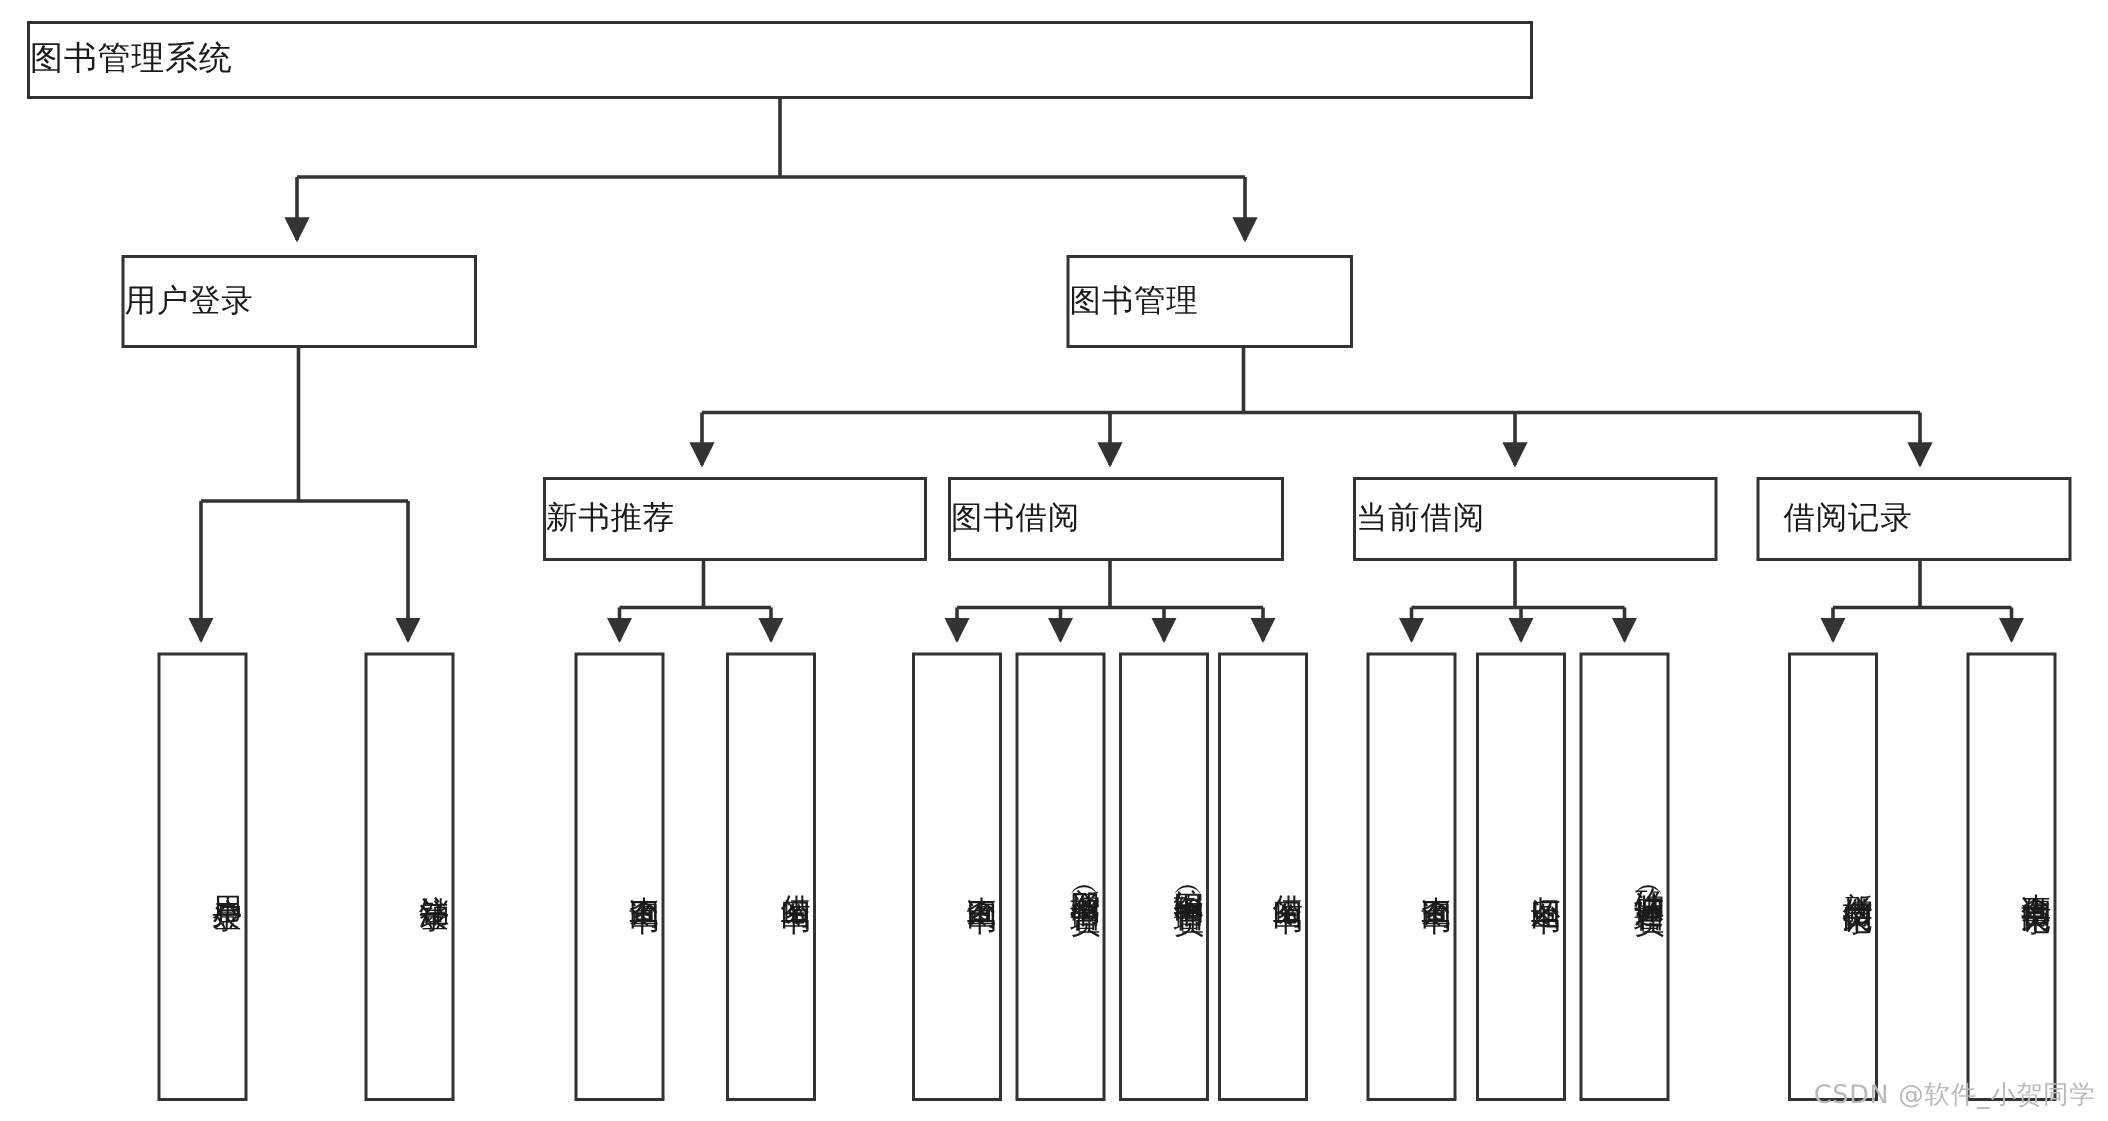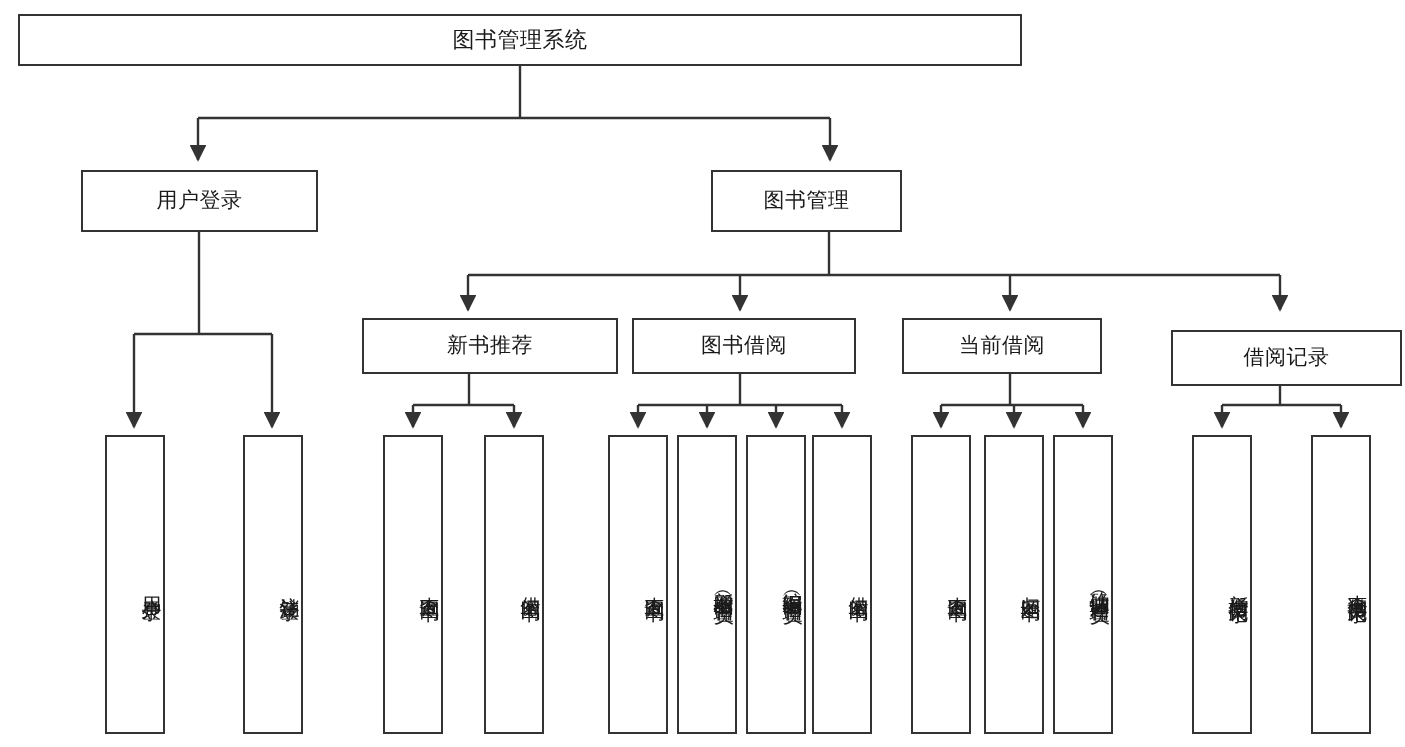--- a/index.html
+++ b/index.html
@@ -26,21 +26,20 @@
     height: 747px;
     pointer-events: none;
   }
   .node {
     position: absolute;
     box-sizing: border-box;
     background: #ffffff;
     border: 2.2px solid #333333;
     display: flex;
     align-items: center;
-    justify-content: center;
     color: #1a1a1a;
     z-index: 2;
   }
   .node.horiz {
     font-size: 21px;
     letter-spacing: 0.5px;
     line-height: 1.2;
   }
   .node.vert {
     writing-mode: vertical-rl;
@@ -137,24 +136,24 @@
   <div class="node horiz" style="left: 711px; top: 170px; width: 191px; height: 62px;">
     <span>图书管理</span>
   </div>
 
   <div class="node horiz" style="left: 362px; top: 318px; width: 256px; height: 56px;">
     <span>新书推荐</span>
   </div>
   <div class="node horiz" style="left: 632px; top: 318px; width: 224px; height: 56px;">
     <span>图书借阅</span>
   </div>
-  <div class="node horiz" style="left: 902px; top: 318px; width: 200px; height: 56px;">
+  <div class="node horiz" style="left: 902px; top: 318px; width: 243px; height: 56px;">
     <span>当前借阅</span>
   </div>
-  <div class="node horiz" style="left: 1171px; top: 330px; width: 231px; height: 56px;">
+  <div class="node horiz" style="left: 1171px; top: 318px; width: 210px; height: 56px; padding-left: 16px;">
     <span>借阅记录</span>
   </div>
 
   <div class="node vert" style="left: 105px; top: 435px; width: 60px; height: 299px;">
     <span class="vlabel">用户登录</span>
   </div>
   <div class="node vert" style="left: 243px; top: 435px; width: 60px; height: 299px;">
     <span class="vlabel">注销登录</span>
   </div>
   <div class="node vert" style="left: 383px; top: 435px; width: 60px; height: 299px;">
@@ -184,13 +183,14 @@
   <div class="node vert" style="left: 1053px; top: 435px; width: 60px; height: 299px;">
     <span class="vlabel">确认归还（管理员）</span>
   </div>
   <div class="node vert" style="left: 1192px; top: 435px; width: 60px; height: 299px;">
     <span class="vlabel">新增借阅记录</span>
   </div>
   <div class="node vert" style="left: 1311px; top: 435px; width: 60px; height: 299px;">
     <span class="vlabel">查询借阅记录</span>
   </div>
 
+  <div id="watermark">CSDN @软件_小贺同学</div>
 </div>
 
 </body></html>

